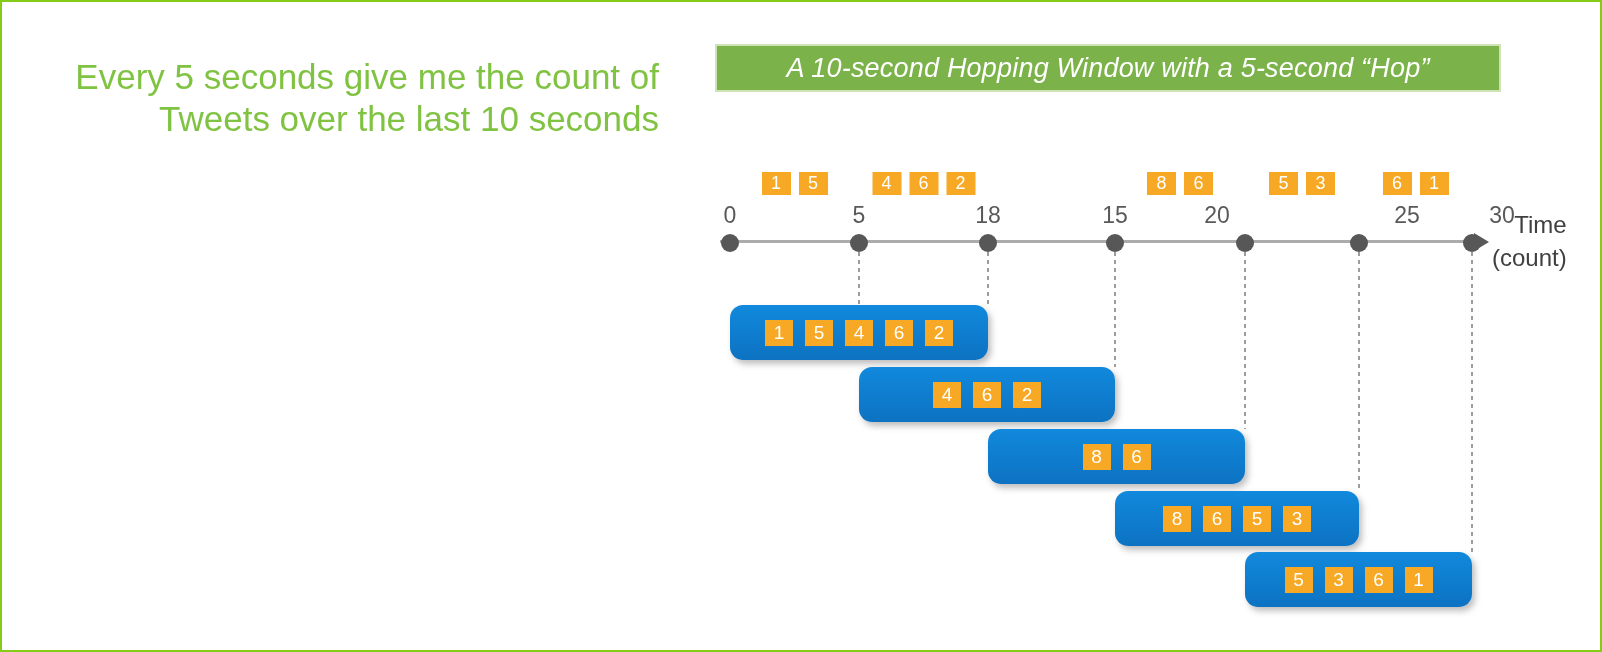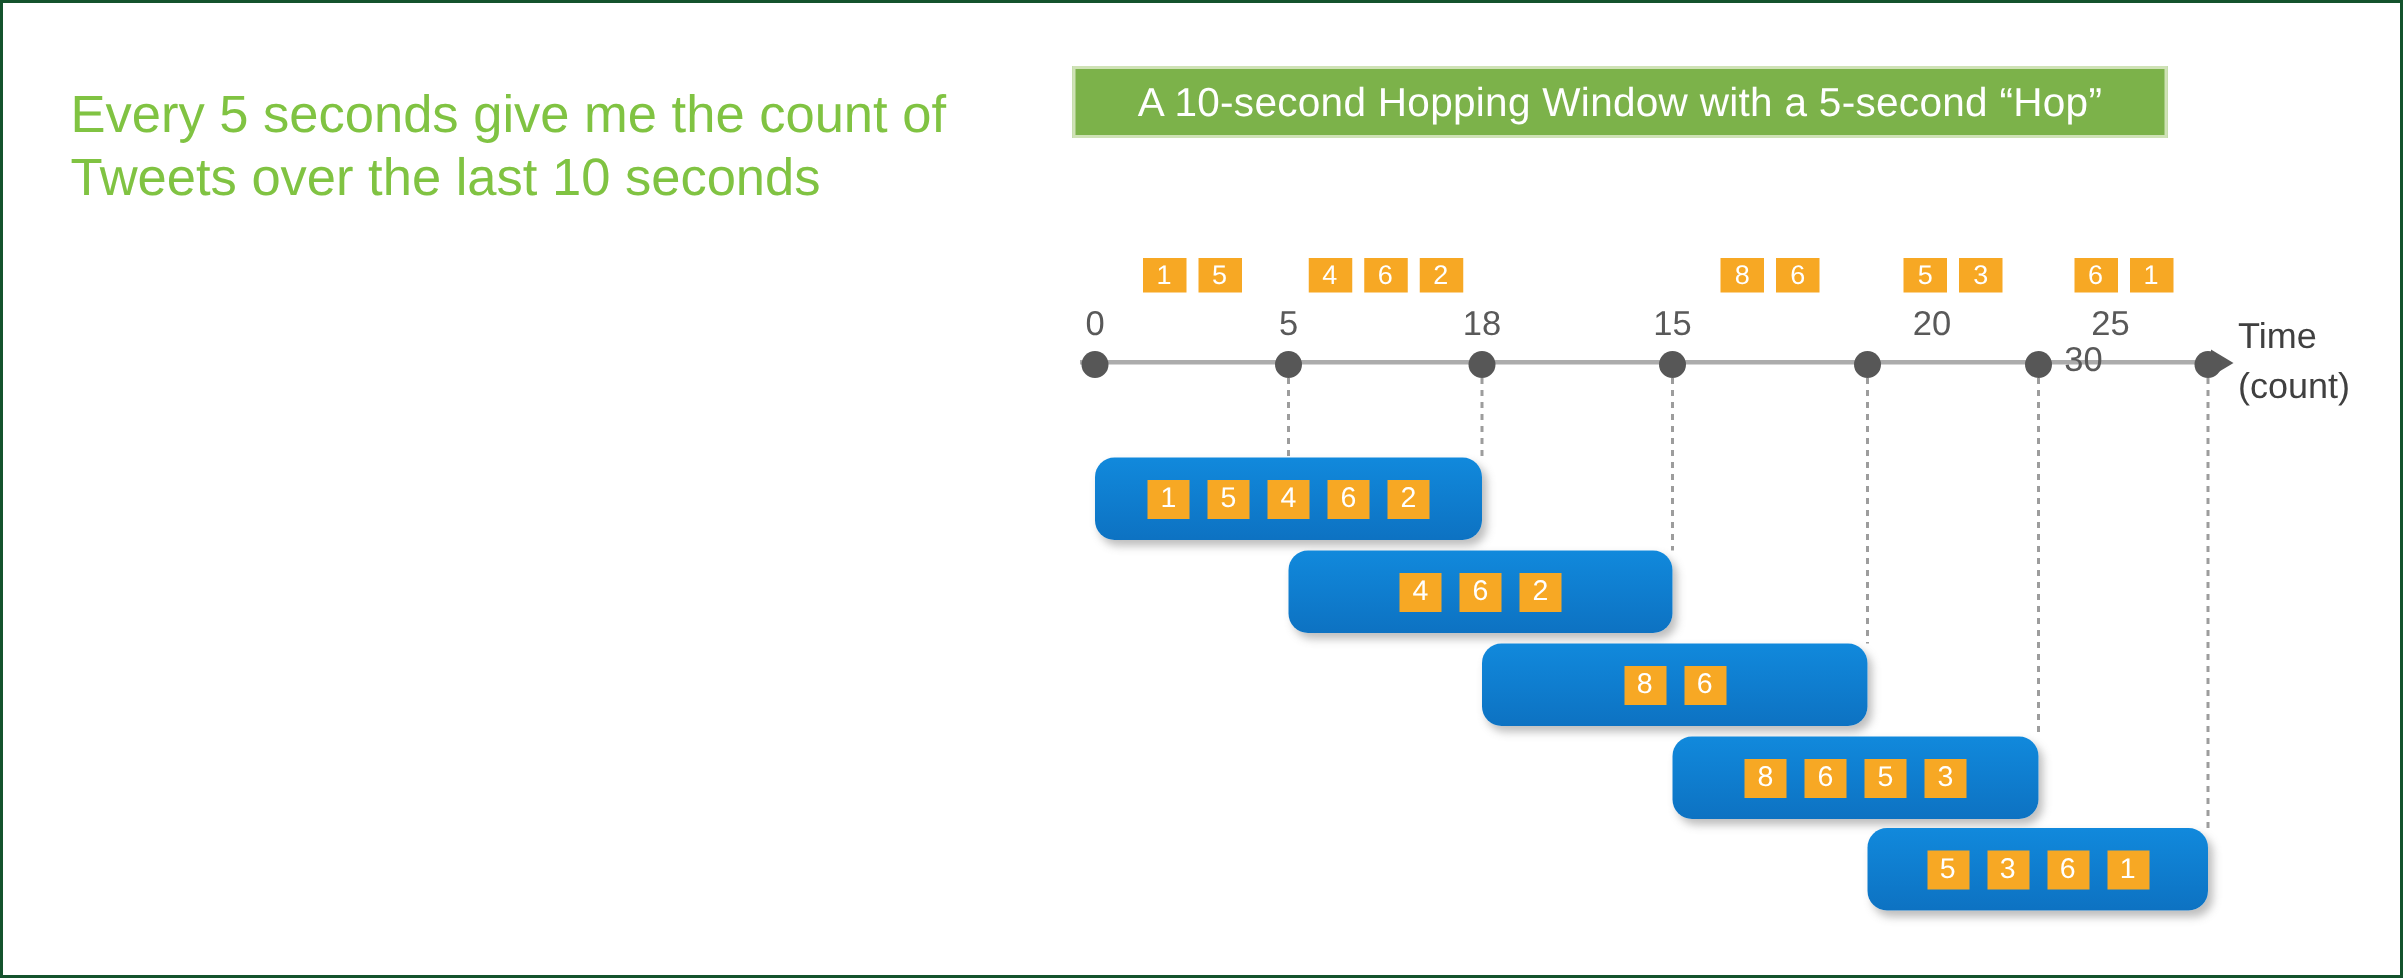--- a/index.html
+++ b/index.html
@@ -1,30 +1,30 @@
 <!DOCTYPE html>
 <html style="--green-text: #80C342; --banner-bg: #7CB24A; --orange: #F7A824;"><head>
 <meta charset="utf-8">
 <style>
   html,body { margin:0; padding:0; background:#ffffff; }
   body { font-family:"Liberation Sans", sans-serif; }
   .frame {
     position:relative; width:1602px; height:652px; box-sizing:border-box;
-    background:#ffffff; border:2px solid #14532d; overflow:hidden;
+    background:#ffffff; border:2px solid #84cc16; overflow:hidden;text-align:right;
   }
   .left-note {
     position:absolute; left:45px; top:54px; width:612px;
     font-size:35px; line-height:42px; color:var(--green-text,#80C342);
   }
   .banner {
-    position:absolute; left:713px; top:42px; width:730px; height:48px;
+    position:absolute; left:713px; top:42px; width:786px; height:48px;
     box-sizing:border-box; background:var(--banner-bg,#7CB24A);
     border:2px solid #cfe2b6;
     display:flex; align-items:center; justify-content:center;
-    color:#ffffff; font-size:27px; letter-spacing:0.2px;
+    color:#ffffff; font-size:27px; letter-spacing:0.2px;font-style:italic;
   }
   .axis-line { position:absolute; left:718px; top:238px; width:756px; height:3px; background:#ACACAC; z-index:1; }
   .axis-arrow {
     position:absolute; left:1472px; top:231px; width:0; height:0; z-index:1;
     border-left:15px solid #595959; border-top:9px solid transparent; border-bottom:9px solid transparent;
   }
   .time-label {
     position:absolute; left:1490px; top:206px; color:#404040;
     font-size:24px; line-height:33px; z-index:1;
   }
@@ -77,25 +77,25 @@
     </div>
   <div class="tick-dot" style="left: 719px;"></div>
       <div class="tick-label" style="left: 728px;">0</div>
       <div class="tick-dot" style="left: 848px;"></div>
       <div class="tick-label" style="left: 857px;">5</div>
       <div class="tick-dot" style="left: 977px;"></div>
       <div class="tick-label" style="left: 986px;">18</div>
       <div class="tick-dot" style="left: 1104px;"></div>
       <div class="tick-label" style="left: 1113px;">15</div>
       <div class="tick-dot" style="left: 1234px;"></div>
-      <div class="tick-label" style="left: 1286px;">20</div>
+      <div class="tick-label" style="left: 1215px;">20</div>
       <div class="tick-dot" style="left: 1348px;"></div>
       <div class="tick-label" style="left: 1357px; margin-left: 48px;">25</div>
       <div class="tick-dot" style="left: 1461px;"></div>
-      <div class="tick-label" style="left: 1387px; margin-top: 24px;">30</div>
+      <div class="tick-label" style="left: 1500px;">30</div>
       <div class="dash" style="left: 856px; height: 53px;"></div>
       <div class="dash" style="left: 985px; height: 53px;"></div>
       <div class="dash" style="left: 1112px; height: 115px;"></div>
       <div class="dash" style="left: 1242px; height: 177px;"></div>
       <div class="dash" style="left: 1356px; height: 239px;"></div>
       <div class="dash" style="left: 1469px; height: 300px;"></div>
       <div class="event-group" style="left: 792.5px;">
         <div class="event-box">1</div>
         <div class="event-box">5</div>
       </div>

